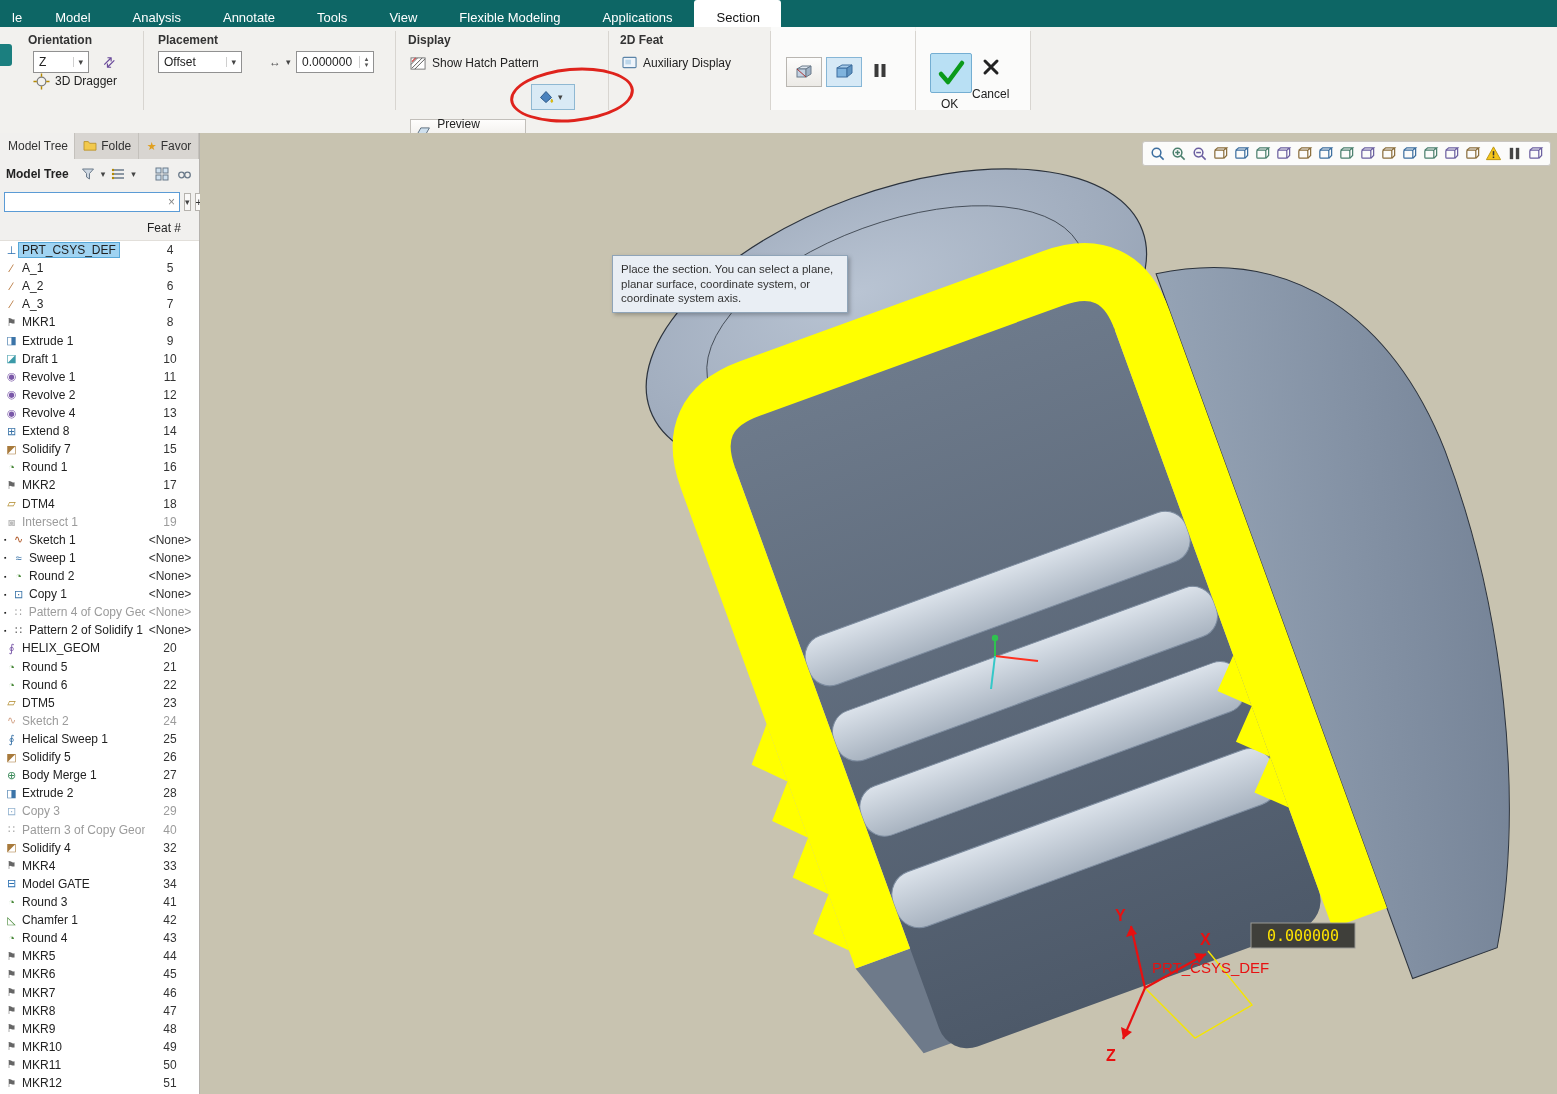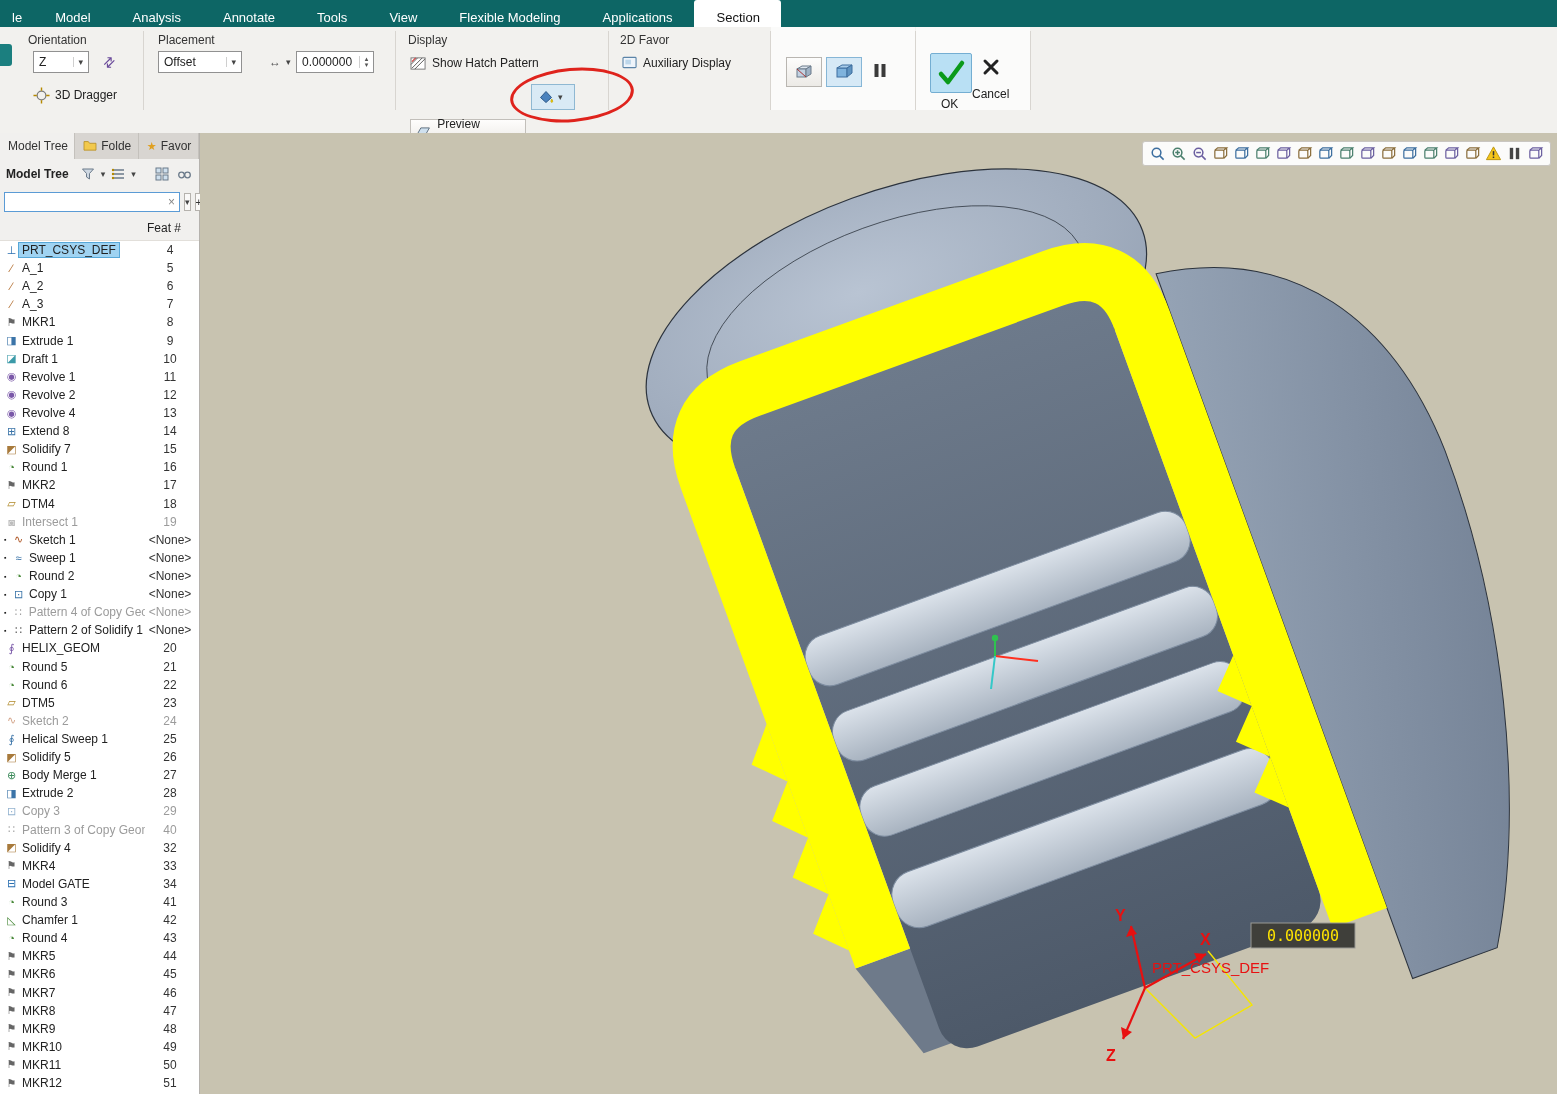--- a/index.html
+++ b/index.html
@@ -8,21 +8,21 @@
 
   
   #menubar{position:absolute;left:0;top:0;width:100%;height:35px;background:#0d6665;display:flex;align-items:stretch;}
   .mtab{display:flex;align-items:center;padding:0 21px;color:#fff;font-size:13px;cursor:default;}
   .mtab:first-child{padding:0 12px;}
   .mtab.active{background:#ffffff;color:#111;border-radius:3px 3px 0 0;padding-left:23px;}
 
   
   #ribbon{position:absolute;left:0;top:27px;width:100%;height:106px;background:#f2f1ee;border-bottom:1px solid #d2cfca;}
   .sep{position:absolute;top:4px;height:79px;width:1px;background:#d8d5d0;}
-  .gl{position:absolute;top:6px;font-weight:normal;color:#333;}
+  .gl{position:absolute;top:6px;font-weight:bold;color:#333;}
   .combo{position:absolute;height:22px;background:#fff;border:1px solid #919191;display:flex;align-items:center;padding:0 5px;box-sizing:border-box;}
   .combo .ca{margin-left:auto;border-left:1px solid #cfcfcf;padding-left:4px;font-size:9px;color:#444;}
   .flipbtn{position:absolute;width:24px;height:22px;display:flex;align-items:center;justify-content:center;}
   .flipbtn span{display:inline-block;transform:rotate(-45deg);color:#6a4a9a;font-size:14px;}
   .iconlabel{position:absolute;display:flex;align-items:center;gap:5px;height:22px;}
   .numbox{position:absolute;height:22px;background:#fff;border:1px solid #919191;display:flex;align-items:center;box-sizing:border-box;padding-left:5px;}
   .numbox .spin{margin-left:auto;border-left:1px solid #cfcfcf;display:flex;flex-direction:column;align-items:center;width:13px;font-size:7px;line-height:6px;color:#555;}
   .rbtn{position:absolute;border:1px solid #c2bfba;background:linear-gradient(#fefdfc,#edebe7);display:flex;align-items:center;gap:6px;padding:0 4px;height:24px;box-sizing:border-box;margin-top:36px;}
   .fillbtn{position:absolute;border:1px solid #8fb8d2;background:#d9eaf5;display:flex;align-items:center;gap:3px;padding:0 5px;height:26px;box-sizing:border-box;}
   .panelwhite{position:absolute;top:0;height:83px;background:#fbfbfa;}
@@ -99,30 +99,30 @@
     <div class="sep" style="left:770px"></div>
     <div class="sep" style="left:915px"></div>
     <div class="sep" style="left:1030px"></div>
 
     <div class="panelwhite" style="left:771px;width:144px"></div>
     <div class="panelwhite" style="left:916px;width:114px"></div>
 
     <div class="gl" style="left:28px">Orientation</div>
     <div class="gl" style="left:158px">Placement</div>
     <div class="gl" style="left:408px">Display</div>
-    <div class="gl" style="left:620px">2D Favor</div>
+    <div class="gl" style="left:620px">2D Feat</div>
 
     <div class="combo" style="left:33px;top:24px;width:56px">
       <span>Z</span>
       <span class="ca">▾</span>
     </div>
     <div class="flipbtn" style="left:97px;top:24px">
       <span>⇄</span>
     </div>
-    <div class="iconlabel" style="left:33px;top:57px">
+    <div class="iconlabel" style="left:33px;top:43px">
       <svg width="17" height="17" viewBox="0 0 18 18">
         <circle cx="9" cy="9" r="4.6" fill="none" stroke="#7a7a7a" stroke-width="1.3"></circle>
         <path d="M9 0.5 V4 M9 14 V17.5 M0.5 9 H4 M14 9 H17.5" stroke="#b58900" stroke-width="1.5"></path>
       </svg>
       <span>3D Dragger</span>
     </div>
 
     <div class="combo" style="left:158px;top:24px;width:84px">
       <span>Offset</span>
       <span class="ca">▾</span>
@@ -700,16 +700,17 @@
           </svg>
         </div>
         <div class="vpi">
           <svg viewBox="0 0 18 18" fill="none" stroke="#6b5fa0" stroke-width="1.3">
             <rect x="3" y="5.5" width="9.5" height="8.5" rx="1"></rect>
             <path d="M3 5.5 L6 3 H15.5 L12.5 5.5 M15.5 3 V11 L12.5 14"></path>
           </svg>
         </div>
       </div>
 
+    <div id="tooltip">Place the section. You can select a plane, planar surface, coordinate system, or coordinate system axis.</div>
   </div>
 
   <div id="red-ellipse"></div>
 </div>
 
 </body></html>

